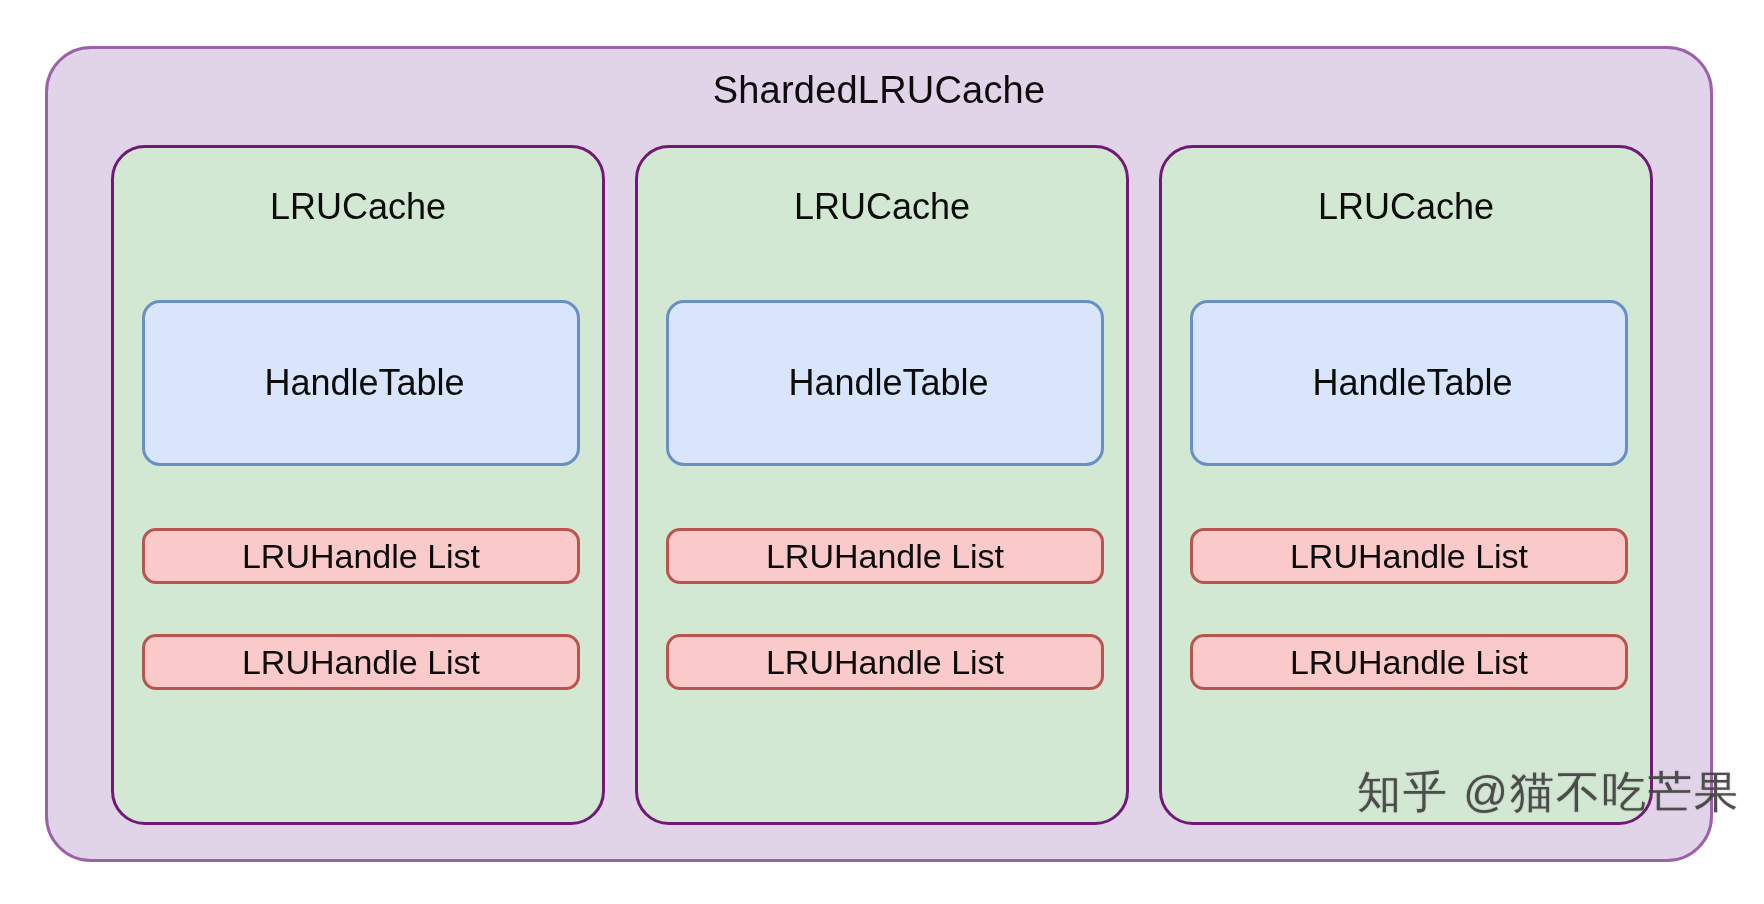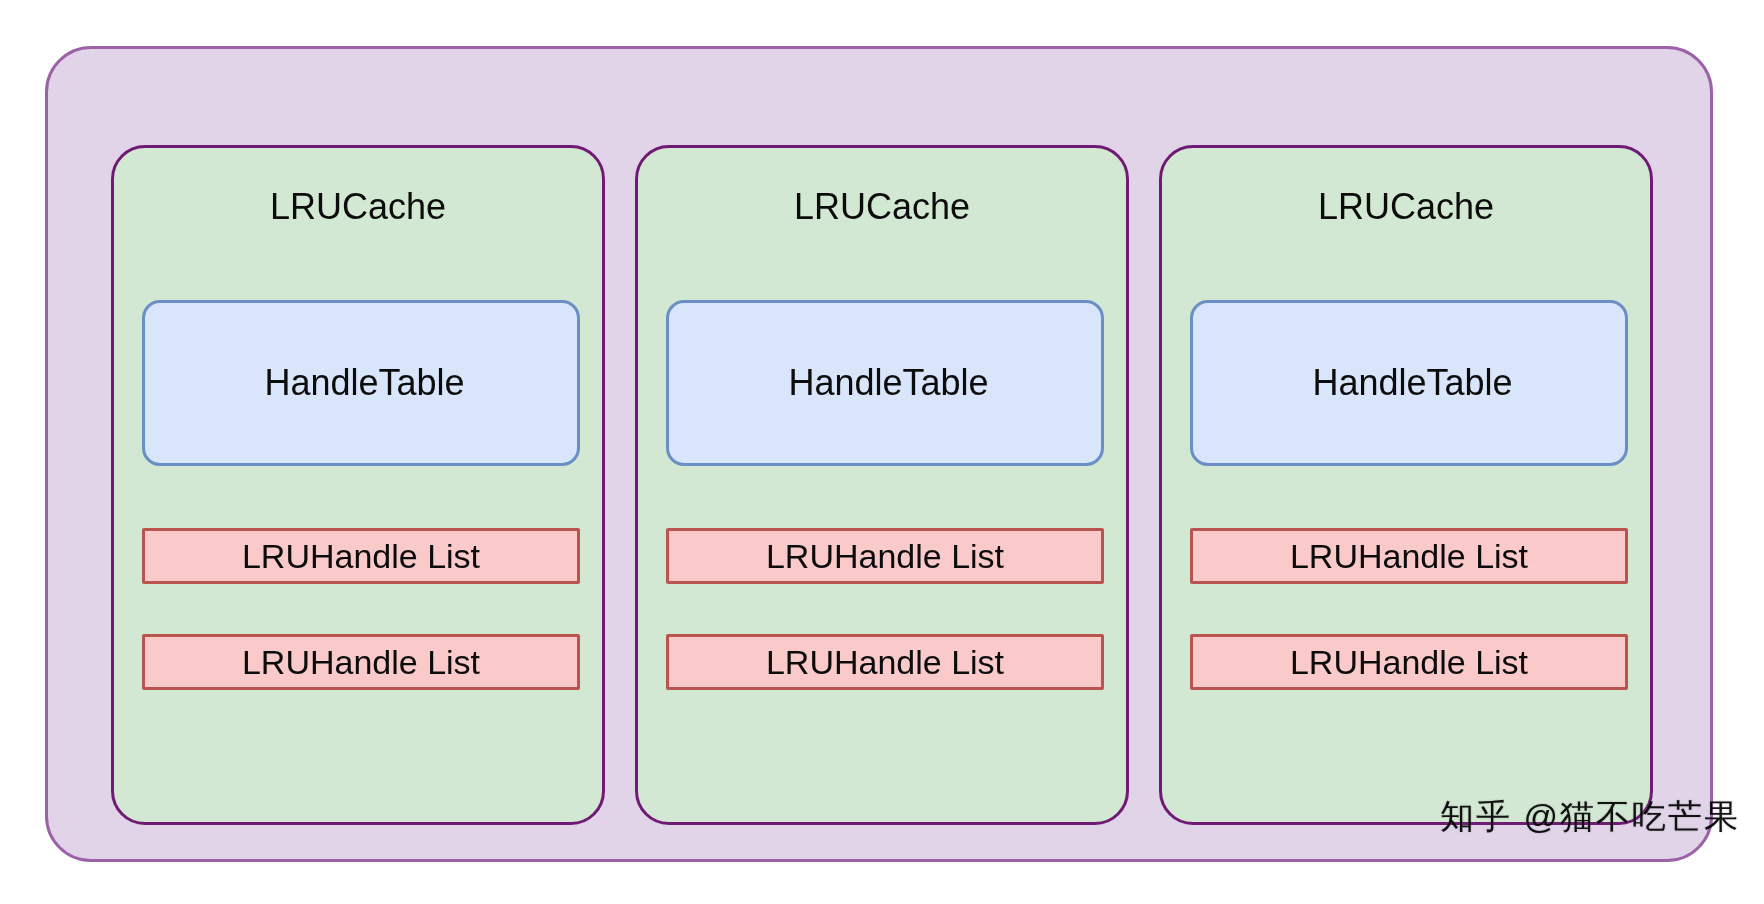--- a/index.html
+++ b/index.html
@@ -96,53 +96,54 @@
 
   
   .handle-list {
     position: absolute;
     left: 28px;
     width: 438px;
     height: 56px;
     box-sizing: border-box;
     background: #fac9c9;
     border: 3px solid #b9544f;
-    border-radius: 2px;
+    border-radius: 14px;
     display: flex;
     align-items: center;
     justify-content: center;
   }
   .handle-list-0 { top: 380px; }
   .handle-list-1 { top: 486px; }
 
   .handle-list-label {
     font-size: 34px;
     color: #0c0c0c;
     white-space: nowrap;
   }
 
   
   #watermark {
     position: absolute;
     right: 24px;
-    bottom: 64px;
-    font-size: 34px;
-    color: #000000;
+    bottom: 82px;
+    font-size: 44px;
+    color: #404040;
     opacity: 0.92;
     text-shadow: 0 0 2px rgba(120,120,120,0.55);
     letter-spacing: 2px;
     white-space: nowrap;
     pointer-events: none;
   }
 </style>
 </head>
 <body>
 
 <div id="sharded-cache">
 
+  <div id="sharded-title">ShardedLRUCache</div>
 
   <div id="shard-row">
 
     <div class="lru-cache">
       <div class="lru-cache-title">LRUCache</div>
 
       <div class="handle-table">
         <span class="handle-table-label">HandleTable</span>
       </div>
 

